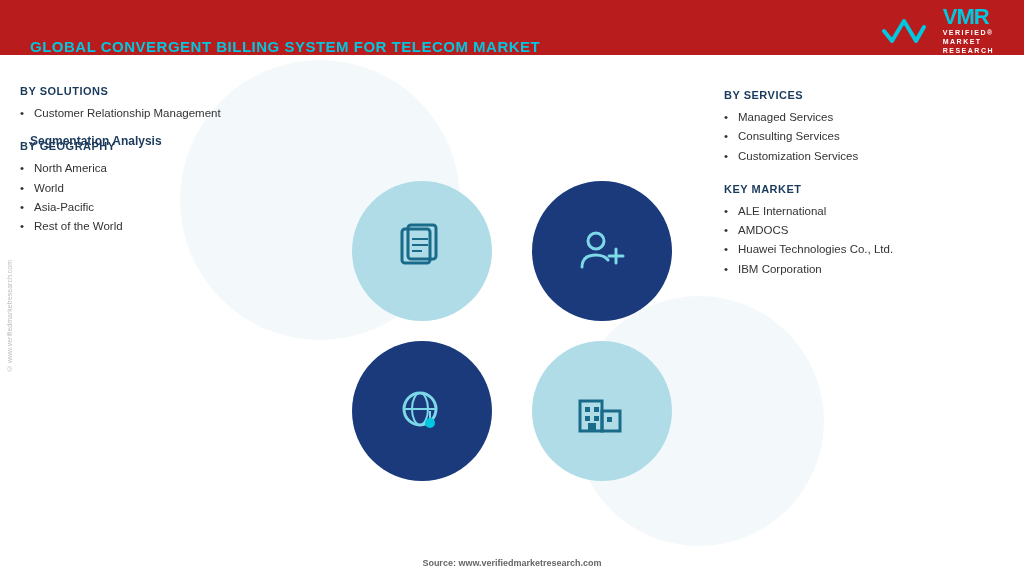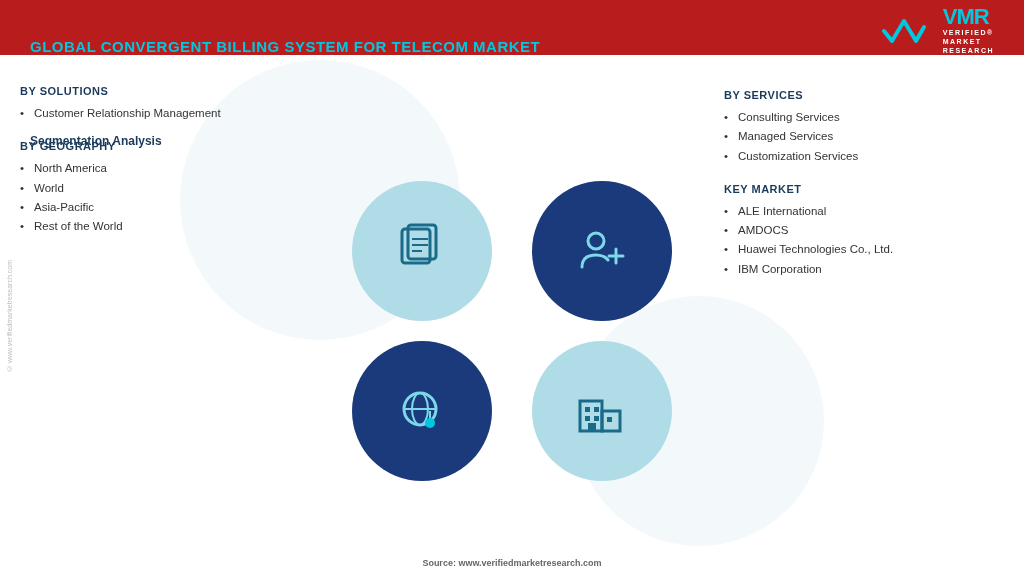--- a/index.html
+++ b/index.html
@@ -300,22 +300,22 @@
           <rect x="22" y="35" width="5" height="5" fill="#1a6a8a"></rect>
           <rect x="35" y="36" width="5" height="5" fill="#1a6a8a"></rect>
           <rect x="16" y="42" width="8" height="8" fill="#1a6a8a"></rect>
         </svg>
       </div>
     </div>
 
     <div class="right-col">
       <div class="section-heading">BY SERVICES</div>
       <ul class="bullet-list">
+        <li>Managed Services</li>
         <li>Consulting Services</li>
-        <li>Managed Services</li>
         <li>Customization Services</li>
       </ul>
 
       <div class="section-heading">KEY MARKET</div>
       <ul class="bullet-list">
         <li>ALE International</li>
         <li>AMDOCS</li>
         <li>Huawei Technologies Co., Ltd.</li>
         <li>IBM Corporation</li>
       </ul>

